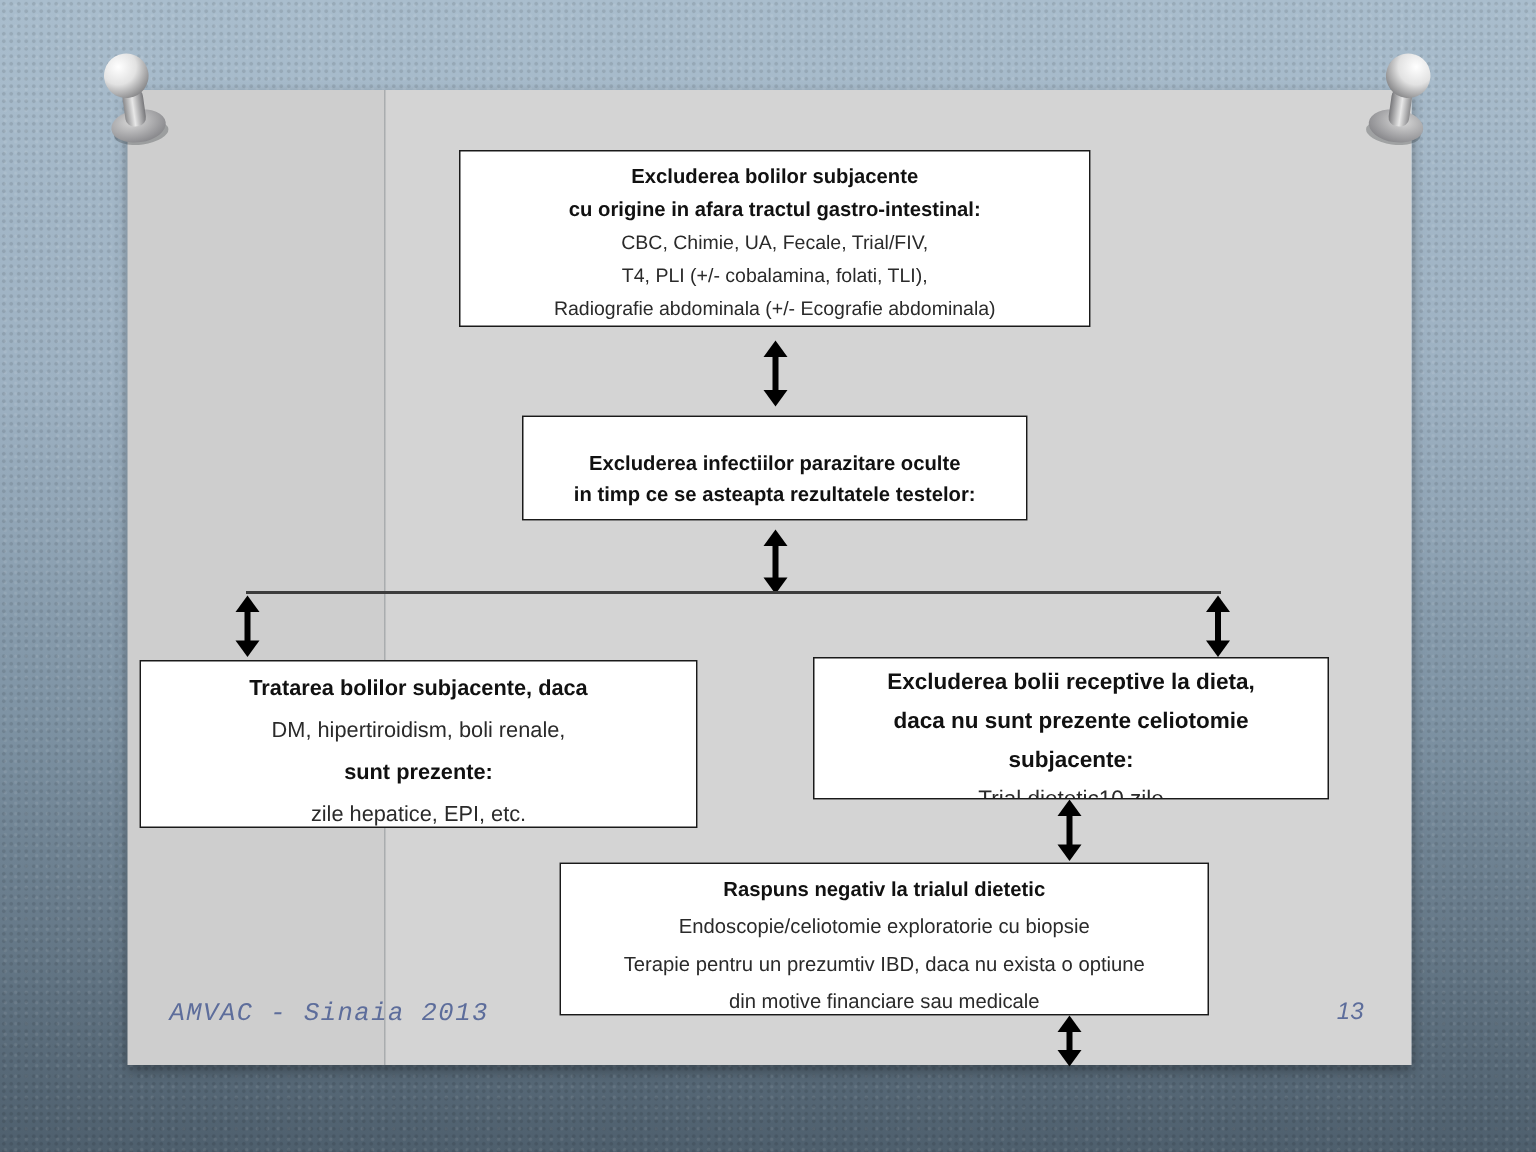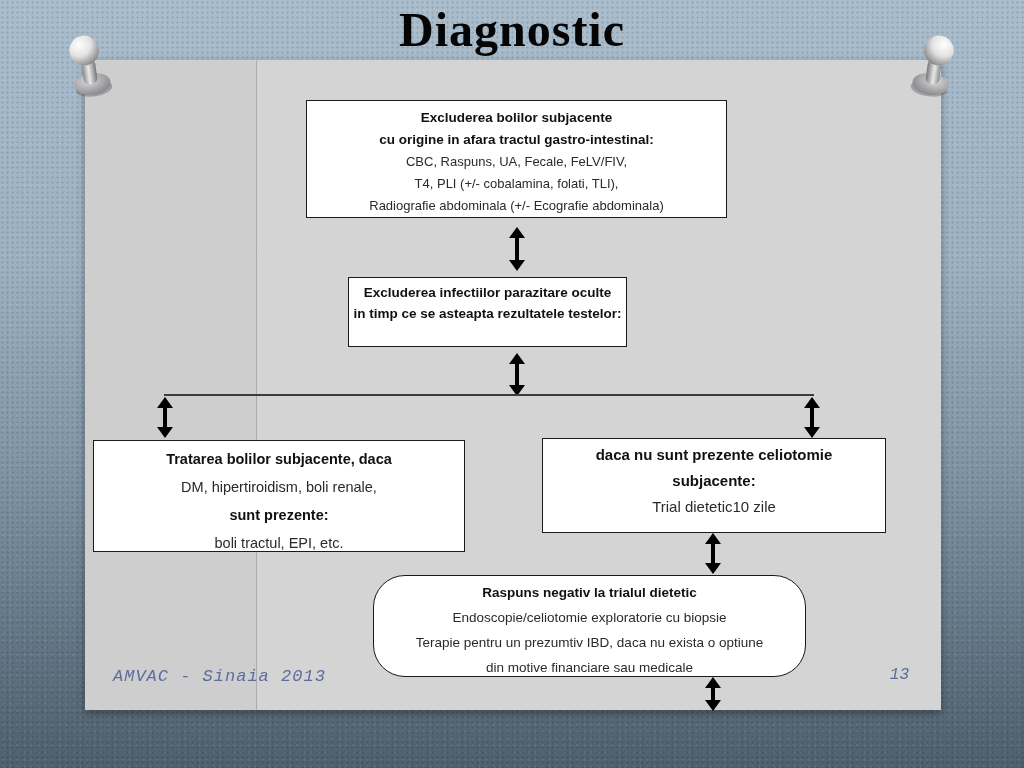--- a/index.html
+++ b/index.html
@@ -27,25 +27,25 @@
     background:rgba(60,70,80,0.25);
   }
   .fbox{
     position:absolute; background:#ffffff; border:1px solid var(--box_border,#1a1a1a);
     overflow:hidden; text-align:center; color:#2a2a2a; box-sizing:border-box;
   }
   .fbox .line{white-space:nowrap;}
   .fbox .line.bold{font-weight:700; color:#111;}
   .box1{left:221px; top:40px; width:421px; height:118px; font-size:13px; line-height:22px; padding-top:6px;}
   .box1 .line.bold{font-size:13.5px;}
-  .box2{left:263px; top:217px; width:279px; height:70px; font-size:13px; line-height:21px; padding-top:4px;}
+  .box2{left:263px; top:217px; width:337px; height:70px; font-size:13px; line-height:21px; padding-top:20px;}
   .box2 .line.bold{font-size:13.5px;}
   .box3{left:8px;  top:380px; width:372px; height:112px; font-size:14.5px; line-height:28px; padding-top:4px;}
   .box4{left:457px; top:378px; width:344px; height:95px; font-size:15px; line-height:26px; padding-top:3px;}
-  .box5{left:288px; top:515px; width:433px; height:102px; font-size:13.5px; line-height:25px; padding-top:4px;border-radius:32px;}
+  .box5{left:288px; top:515px; width:433px; height:102px; font-size:13.5px; line-height:25px; padding-top:4px;}
   
   .varrow{position:absolute; width:18px;}
   .varrow::before{content:''; position:absolute; top:0; left:50%; transform:translateX(-50%);
     border-left:8px solid transparent; border-right:8px solid transparent; border-bottom:11px solid var(--arrow,#000);}
   .varrow::after{content:''; position:absolute; bottom:0; left:50%; transform:translateX(-50%);
     border-left:8px solid transparent; border-right:8px solid transparent; border-top:11px solid var(--arrow,#000);}
   .varrow .shaft{position:absolute; top:8px; bottom:8px; left:50%; width:4px; transform:translateX(-50%); background:var(--arrow,#000);}
   .a1{left:423px; top:167px; height:44px;}
   .a2{left:423px; top:293px; height:43px;}
   .aL{left:71px;  top:337px; height:41px;}
@@ -53,41 +53,40 @@
   .aM{left:619px; top:473px; height:41px;}
   .aB{left:619px; top:617px; height:34px;}
   .hline{position:absolute; left:79px; top:334px; width:650px; height:2px; background:#3c3c3c;}
   .footer-left{
     position:absolute; left:28px; bottom:24px;
     font-family:Liberation Mono, monospace; font-style:italic; font-size:17px;
     color:var(--footer_text,#5d6d9b); letter-spacing:1px;
   }
   .footer-page{
     position:absolute; right:32px; bottom:26px;
-    font-family:Liberation Mono, monospace; font-style:italic; font-size:16px;
+    font-family:Liberation Sans, sans-serif; font-style:italic; font-size:16px;
     color:var(--footer_text,#5d6d9b);
   }
   .pin{position:absolute; width:52px; height:64px;}
   .pin-left{left:63px; top:34px;}
   .pin-right{left:908px; top:34px; transform:scaleX(-1);}
 </style>
 </head>
 <body>
 
 <div class="stage">
 
-  <h1 class="title">Diagnostic</h1>
 
   <div class="paper">
     <div class="fold"></div>
 
     <div class="fbox box1">
         <div class="line bold">Excluderea bolilor subjacente</div>
         <div class="line bold">cu origine in afara tractul gastro-intestinal:</div>
-        <div class="line">CBC, Raspuns, UA, Fecale, FeLV/FIV,</div>
+        <div class="line">CBC, Chimie, UA, Fecale, Trial/FIV,</div>
         <div class="line">T4, PLI (+/- cobalamina, folati, TLI),</div>
         <div class="line">Radiografie abdominala (+/- Ecografie abdominala)</div>
       </div>
 
     <div class="varrow a1">
         <i class="shaft"></i>
       </div>
 
     <div class="fbox box2">
         <div class="line bold">Excluderea infectiilor parazitare oculte</div>
@@ -103,24 +102,25 @@
         <i class="shaft"></i>
       </div>
     <div class="varrow aR">
         <i class="shaft"></i>
       </div>
 
     <div class="fbox box3">
         <div class="line bold">Tratarea bolilor subjacente, daca</div>
         <div class="line">DM, hipertiroidism, boli renale,</div>
         <div class="line bold">sunt prezente:</div>
-        <div class="line">boli tractul, EPI, etc.</div>
+        <div class="line">zile hepatice, EPI, etc.</div>
       </div>
 
     <div class="fbox box4">
+        <div class="line bold">Excluderea bolii receptive la dieta,</div>
         <div class="line bold">daca nu sunt prezente celiotomie</div>
         <div class="line bold">subjacente:</div>
         <div class="line">Trial dietetic10 zile</div>
       </div>
 
     <div class="varrow aM">
         <i class="shaft"></i>
       </div>
 
     <div class="fbox box5">

